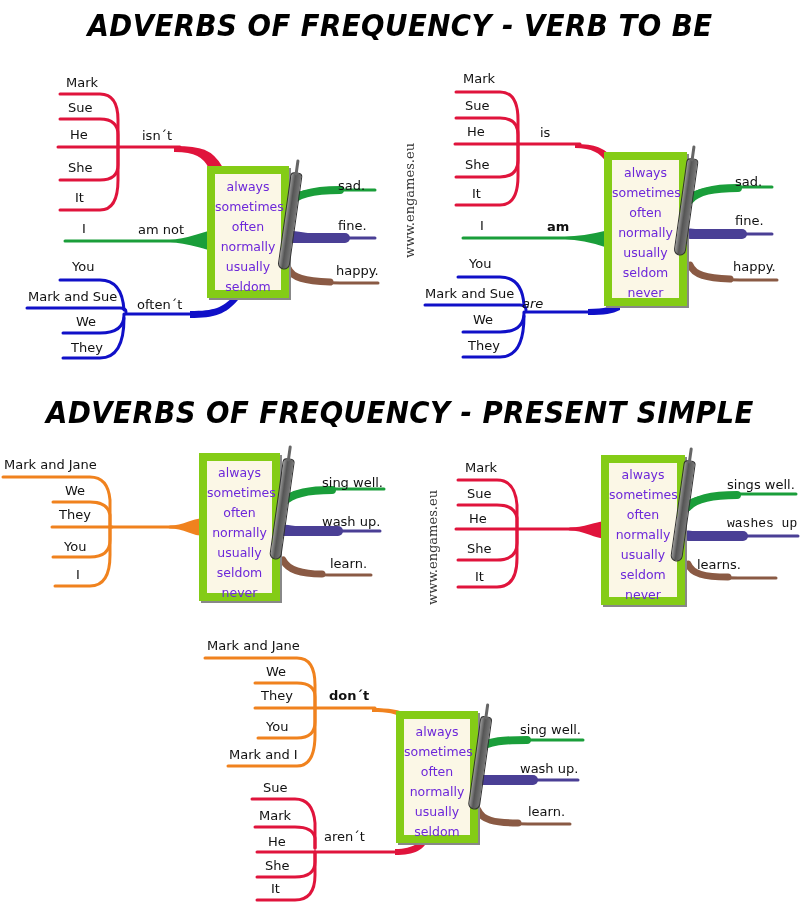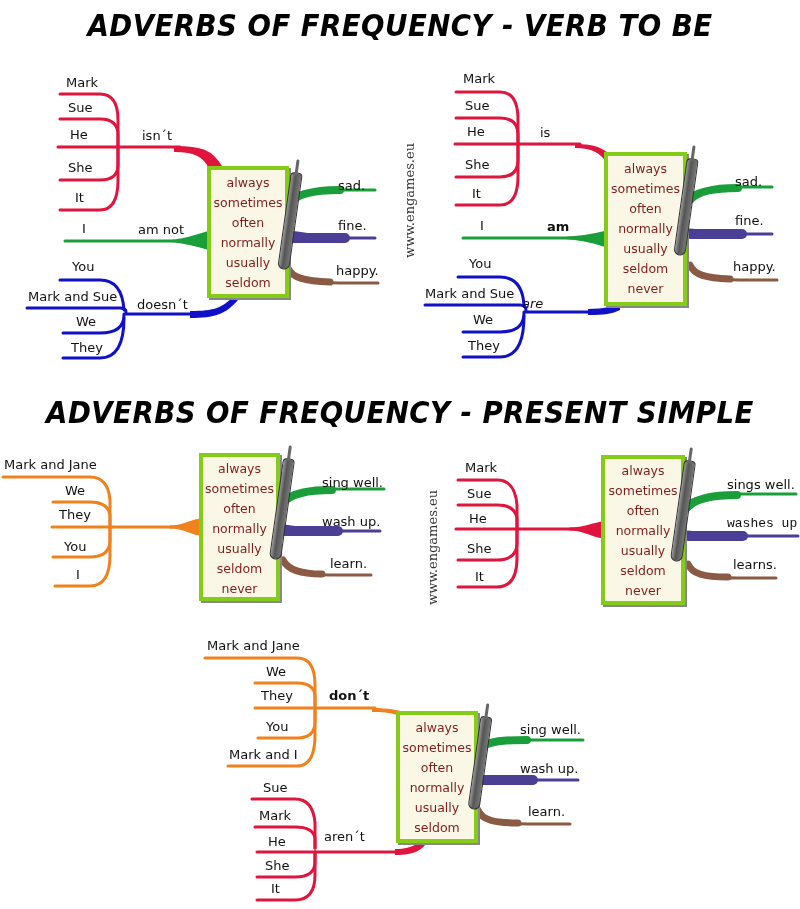--- a/index.html
+++ b/index.html
@@ -1,20 +1,20 @@
 <!DOCTYPE html>
 <html><head>
 <meta charset="utf-8">
 <style>
   html,body{margin:0;padding:0;background:#fff;}
   #root{position:relative;width:800px;height:909px;overflow:hidden;background:#fff;font-family:"DejaVu Sans","Liberation Sans",sans-serif;}
   .title{position:absolute;left:0;width:800px;text-align:center;font-family:"DejaVu Sans",sans-serif;font-weight:bold;font-style:italic;font-size:30px;letter-spacing:0.5px;color:#000;transform:scaleX(0.92);transform-origin:center;}
   svg.lines{position:absolute;left:0;top:0;}
   .lbl{position:absolute;font-family:"DejaVu Sans",sans-serif;font-size:13px;color:#111;white-space:nowrap;line-height:16px;}
-  .card{position:absolute;background:#fbf7e6;border:4px solid #84cc16;box-shadow:2px 2px 0 #888;box-sizing:border-box;text-align:center;font-family:"DejaVu Sans",sans-serif;font-size:12.5px;color:#7f1d1d;}
+  .card{position:absolute;background:#fbf7e6;border:8px solid #84cc16;box-shadow:2px 2px 0 #888;box-sizing:border-box;text-align:center;font-family:"DejaVu Sans",sans-serif;font-size:12.5px;color:#6d28d9;}
   .card div{line-height:20px;}
   .pen{position:absolute;width:10px;border-radius:4px 4px 6px 6px;background:linear-gradient(90deg,#999,#555 40%,#777);border:1px solid #333;transform:rotate(8deg);}
   .pen:before{content:"";position:absolute;left:3px;top:-14px;width:3px;height:16px;background:#666;border-radius:2px;}
   .wm{position:absolute;font-family:"DejaVu Serif",serif;font-size:13px;color:#333;transform:rotate(-90deg);transform-origin:left top;white-space:nowrap;}
 </style>
 </head>
 <body>
 
 <div id="root">
 
@@ -142,21 +142,21 @@
     <span class="lbl" style="left:70px;top:127px;">He</span>
     <span class="lbl" style="left:68px;top:160px;">She</span>
     <span class="lbl" style="left:75px;top:190px;">It</span>
     <span class="lbl" style="left:131px;top:128px;margin-left:11px;">isn´t</span>
     <span class="lbl" style="left:82px;top:221px;">I</span>
     <span class="lbl" style="left:138px;top:222px;">am not</span>
     <span class="lbl" style="left:72px;top:259px;">You</span>
     <span class="lbl" style="left:28px;top:289px;">Mark and Sue</span>
     <span class="lbl" style="left:76px;top:314px;">We</span>
     <span class="lbl" style="left:71px;top:340px;">They</span>
-    <span class="lbl" style="left:137px;top:297px;">doesn´t</span>
+    <span class="lbl" style="left:137px;top:297px;">often´t</span>
 
     <div class="card" style="left:207px;top:166px;width:82px;height:132px;padding-top:3px;">
       <div>always</div>
       <div>sometimes</div>
       <div>often</div>
       <div>normally</div>
       <div>usually</div>
       <div>seldom</div>
     </div>
     <div class="pen" style="left:284px;top:172px;height:96px;"></div>
@@ -233,21 +233,21 @@
       <div>often</div>
       <div>normally</div>
       <div>usually</div>
       <div>seldom</div>
       <div>never</div>
     </div>
     <div class="pen" style="left:677px;top:460px;height:100px;"></div>
 
     <span class="lbl" style="left:727px;top:477px;">sings well.</span>
     <span class="lbl" style="left:727px;top:516px;font-family:Liberation Mono, monospace;">washes up.</span>
-    <span class="lbl" style="left:733px;top:557px;">learns.</span>
+    <span class="lbl" style="left:697px;top:557px;">learns.</span>
   </div>
 
   <div>
     <span class="lbl" style="left:207px;top:638px;">Mark and Jane</span>
     <span class="lbl" style="left:266px;top:664px;">We</span>
     <span class="lbl" style="left:261px;top:688px;">They</span>
     <span class="lbl" style="left:266px;top:719px;">You</span>
     <span class="lbl" style="left:229px;top:747px;">Mark and I</span>
     <span class="lbl" style="left:329px;top:688px;font-weight:bold;">don´t</span>
 

